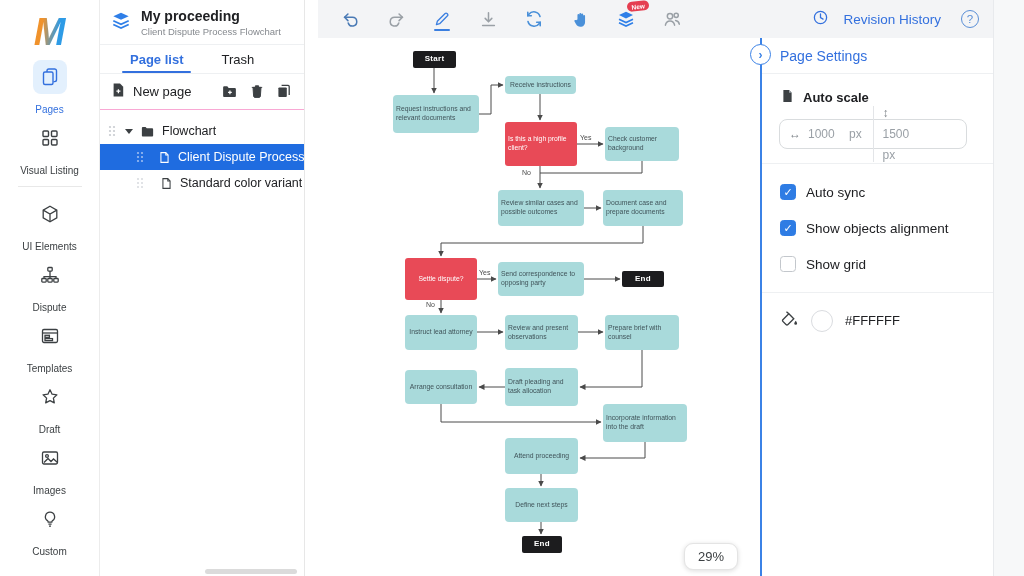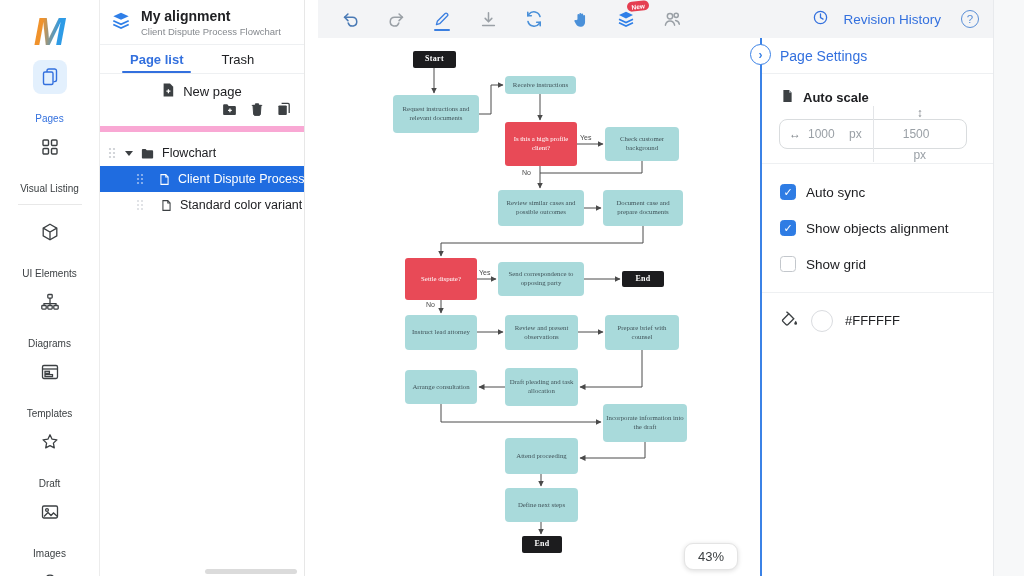--- a/index.html
+++ b/index.html
@@ -6,36 +6,36 @@
   html,body { width:1024px; height:576px; overflow:hidden; }
   body { font-family:"Liberation Sans","DejaVu Sans",sans-serif; background:#fff; }
   .app { position:relative; width:1024px; height:576px; overflow:hidden; }
 
   
   .rail { position:absolute; left:0; top:0; width:100px; height:576px; background:#fff; border-right:1px solid #ececec; text-align:center; }
   .logo { font-size:38px; font-weight:800; font-style:italic; margin-top:8px; line-height:48px;
           background:linear-gradient(100deg,#f0922b 42%,#2e9be6 58%); -webkit-background-clip:text; background-clip:text; color:transparent; cursor:pointer;}
   .rail-item { margin:4px auto 6px; cursor:pointer; color:#3c4043; }
   .rail-item .ric { display:flex; align-items:center; justify-content:center; width:34px; height:34px; margin:0 auto; border-radius:8px; }
-  .rail-item .rlb { display:block; font-size:10px; margin-top:19px; color:#3c4043; }
+  .rail-item .rlb { display:block; font-size:10px; margin-top:10px; color:#3c4043; }
   .rail-item.active .ric { background:#e3f0fd; color:#3370de; }
   .rail-item.active .rlb { color:#3370de; }
   .rail-div { width:64px; height:1px; background:#e8e8e8; margin:10px auto; }
   .ric svg { display:block; }
 
   
   .panel { position:absolute; left:100px; top:0; width:205px; height:576px; background:#fff; border-right:1px solid #e7e7e7; }
   .phead { display:flex; align-items:center; gap:9px; padding:8px 10px 7px; border-bottom:1px solid #eef0f2; }
   .ptitle { font-size:14px; font-weight:bold; color:#202124; line-height:17px; }
   .psub { font-size:9.5px; color:#85898e; margin-top:1px; white-space:nowrap; }
   .tabs { display:flex; gap:34px; padding:0 0 0 28px; border-bottom:1px solid #eef0f2; }
   .tab { font-size:13px; padding:7px 2px 6px; color:#202124; cursor:pointer; position:relative; }
   .tab.active { color:#3370de; font-weight:bold; }
   .tab.active:after { content:""; position:absolute; left:-6px; right:-6px; bottom:0; height:2.5px; background:#3370de; border-radius:2px; }
-  .newrow { display:flex; align-items:center; padding:8px 12px 8px 10px; border-bottom:6px solid #f9a8d4;flex-direction:column; }
+  .newrow { display:flex; align-items:center; padding:8px 12px 8px 10px; border-bottom:1px solid #f9a8d4; }
   .newpage { display:flex; align-items:center; gap:7px; font-size:13px; color:#202124; cursor:pointer; }
   .nr-icons { margin-left:auto; display:flex; gap:11px; }
   .nr-icons .ib { cursor:pointer; color:#3c4043; background:none; border:none; display:flex; }
   .tree { padding-top:8px; }
   .trow { display:flex; align-items:center; height:26px; font-size:12.5px; color:#202124; cursor:pointer; }
   .trow .dots { width:10px; margin-left:8px; display:flex; color:#c9ccd1; visibility:hidden; }
   .trow:hover .dots, .trow.selected .dots { visibility:visible; }
   .trow .dots { visibility:visible; }
   .caret { width:0; height:0; border-left:4.5px solid transparent; border-right:4.5px solid transparent; border-top:5.5px solid #3c4043; margin:0 7px 0 7px; }
   .trow .fico { display:flex; margin-right:7px; }
@@ -55,35 +55,35 @@
   .badge { position:absolute; top:-5px; right:-11px; background:#e53e51; color:#fff; font-size:6.5px; font-weight:bold; padding:1.5px 4.5px; border-radius:7px; transform:rotate(-6deg); }
   .tb-right { margin-left:auto; display:flex; align-items:center; gap:20px; }
   .revbtn { display:flex; align-items:center; gap:14px; background:none; border:none; cursor:pointer; color:#3370de; font-size:13.5px; font-family:inherit; }
   .help { width:18px; height:18px; border:1.4px solid #5a8fd6; border-radius:50%; color:#5a8fd6; font-size:11.5px; display:flex; align-items:center; justify-content:center; cursor:pointer; background:none; }
   .help:before { content:"?"; }
 
   
   .canvas { position:absolute; left:318px; top:38px; width:442px; height:538px; background:#fff; overflow:hidden; }
   #edges { position:absolute; left:0; top:0; }
   #edges polyline { fill:none; stroke:#4a4a4a; stroke-width:1; }
-  .node { position:absolute; display:flex; align-items:center; justify-content:center; text-align:center; line-height:1.3; padding:2px 3px; cursor:pointer;font-family:Liberation Serif, serif; }
+  .node { position:absolute; display:flex; align-items:center; justify-content:center; line-height:1.3; padding:2px 3px; cursor:pointer; }
   .node.process { background:#a9dadb; color:#40545a; border-radius:4px; font-size:6.8px; }
   .node.decision { background:#e84a57; color:#fff; border-radius:3px; font-size:6.8px; }
   .node.terminal { background:#1c1c1e; color:#fff; border-radius:2px; font-size:8px; font-weight:bold; letter-spacing:.3px; }
   .elabel { position:absolute; font-size:7px; color:#4a4a4a; }
   .zoom-pill { position:absolute; right:22px; bottom:6px; background:#fff; border:1px solid #e4e4e4; border-radius:9px; box-shadow:0 1px 5px rgba(0,0,0,.14); padding:5px 13px; font-size:13px; color:#3c4043; cursor:pointer; }
 
   
   .settings { position:absolute; left:760px; top:38px; width:233px; height:538px; background:#fff; border-left:2px solid #3b82e6; }
   .collapse { position:absolute; left:-12px; top:6px; width:21px; height:21px; border-radius:50%; background:#fff; border:1.5px solid #3b82e6; color:#3b82e6; display:flex; align-items:center; justify-content:center; font-size:12px; cursor:pointer; }
   .collapse:before { content:"\203A"; font-weight:bold; }
   .st-title { padding:10px 0 9px 18px; font-size:14px; color:#3370de; border-bottom:1px solid #eef0f2; cursor:pointer; }
   .asrow { display:flex; align-items:center; gap:8px; padding:14px 0 0 18px; font-size:13px; font-weight:bold; color:#202124; }
   .sizegrp { display:flex; align-items:center; margin:12px 26px 14px 17px; border:1px solid #d9dcde; border-radius:8px; height:30px; background:#fff; }
-  .sizecell { flex:1; display:flex; align-items:center; gap:7px; padding:0 9px; font-size:12px; color:#9aa0a6; }
+  .sizecell { flex:1; display:flex; gap:7px; padding:0 9px; font-size:12px; color:#9aa0a6; }
   .sizecell + .sizecell { border-left:1px solid #e3e5e8;flex-direction:column; }
   .dimarrow { font-size:12px; color:#80868b; }
   .dimarrow.h:before { content:"\2194"; } .dimarrow.v:before { content:"\2195"; }
   .sizecell input { width:34px; border:none; outline:none; font-size:12px; color:#9aa0a6; font-family:inherit; background:transparent; }
   .sep { height:1px; background:#eef0f2; }
   .cbrow { display:flex; align-items:center; gap:10px; padding:0 0 0 18px; margin:20px 0; cursor:pointer; }
   .cb { width:16px; height:16px; border-radius:3.5px; border:1.5px solid #c3c7cc; background:#fff; display:flex; align-items:center; justify-content:center; }
   .cb.checked { background:#2e7ce4; border-color:#2e7ce4; color:#fff; font-size:11px; }
   .cb.checked:before { content:"\2713"; font-weight:bold; }
   .cblabel { font-size:13.5px; color:#202124; }
@@ -133,21 +133,21 @@
     <div class="rail-item">
       <span class="ric">
           <svg width="20" height="20" viewBox="0 0 20 20" fill="none" stroke="currentColor" stroke-width="1.3">
             <rect x="7.8" y="2.5" width="4.4" height="3.6" rx=".8"></rect>
             <rect x="1.8" y="13.5" width="4.4" height="3.6" rx=".8"></rect>
             <rect x="7.8" y="13.5" width="4.4" height="3.6" rx=".8"></rect>
             <rect x="13.8" y="13.5" width="4.4" height="3.6" rx=".8"></rect>
             <path d="M10 6.1v4M4 13.5v-1.9h12v1.9M10 10.1v3.4"></path>
           </svg>
         </span>
-      <span class="rlb">Diagrams</span>
+      <span class="rlb">Dispute</span>
     </div>
     <div class="rail-item">
       <span class="ric">
           <svg width="20" height="20" viewBox="0 0 20 20" fill="none" stroke="currentColor" stroke-width="1.3">
             <rect x="2.5" y="3.5" width="15" height="13" rx="1.4"></rect>
             <path d="M2.5 7h15"></path>
             <rect x="5" y="9.3" width="4.4" height="2"></rect>
             <rect x="5" y="12.6" width="7.5" height="2"></rect>
           </svg>
         </span>
@@ -183,21 +183,21 @@
   </aside>
 
   <section class="panel">
     <div class="phead">
       <span><svg width="22" height="22" viewBox="0 0 20 20">
             <path d="M10 2.5l7 3.2-7 3.2-7-3.2z" fill="#2f7fe8"></path>
             <path d="M3 9.8l7 3.2 7-3.2" fill="none" stroke="#2f7fe8" stroke-width="1.6"></path>
             <path d="M3 13.2l7 3.2 7-3.2" fill="none" stroke="#2f7fe8" stroke-width="1.6"></path>
           </svg></span>
       <div>
-        <div class="ptitle">My alignment</div>
+        <div class="ptitle">My proceeding</div>
         <div class="psub">Client Dispute Process Flowchart</div>
       </div>
     </div>
     <div class="tabs">
       <span class="tab active">Page list</span>
       <span class="tab">Trash</span>
     </div>
     <div class="newrow">
       <span class="newpage">
         <span><svg width="16" height="16" viewBox="0 0 20 20">
@@ -380,21 +380,21 @@
         <polyline points="123,262 123,275" marker-end="url(#arw)"></polyline>
         <polyline points="159,294 185,294" marker-end="url(#arw)"></polyline>
         <polyline points="260,294 285,294" marker-end="url(#arw)"></polyline>
         <polyline points="324,312 324,349 262,349" marker-end="url(#arw)"></polyline>
         <polyline points="187,349 161,349" marker-end="url(#arw)"></polyline>
         <polyline points="123,366 123,384 283,384" marker-end="url(#arw)"></polyline>
         <polyline points="327,404 327,420 262,420" marker-end="url(#arw)"></polyline>
         <polyline points="223,436 223,448" marker-end="url(#arw)"></polyline>
         <polyline points="223,484 223,496" marker-end="url(#arw)"></polyline>
       </svg>
-    <div class="zoom-pill">43%</div>
+    <div class="zoom-pill">29%</div>
   <div class="node terminal" style="left: 95px; top: 13px; width: 43px; height: 17px;">Start</div>
       <div class="node process" style="left: 187px; top: 38px; width: 71px; height: 18px;">Receive instructions</div>
       <div class="node process" style="left: 75px; top: 57px; width: 86px; height: 38px;">Request instructions and relevant documents</div>
       <div class="node decision" style="left: 187px; top: 84px; width: 72px; height: 44px;">Is this a high profile client?</div>
       <div class="node process" style="left: 287px; top: 89px; width: 74px; height: 34px;">Check customer background</div>
       <div class="node process" style="left: 180px; top: 152px; width: 86px; height: 36px;">Review similar cases and possible outcomes</div>
       <div class="node process" style="left: 285px; top: 152px; width: 80px; height: 36px;">Document case and prepare documents</div>
       <div class="node decision" style="left: 87px; top: 220px; width: 72px; height: 42px;">Settle dispute?</div>
       <div class="node process" style="left: 180px; top: 224px; width: 86px; height: 34px;">Send correspondence to opposing party</div>
       <div class="node terminal" style="left: 304px; top: 233px; width: 42px; height: 16px;">End</div>

